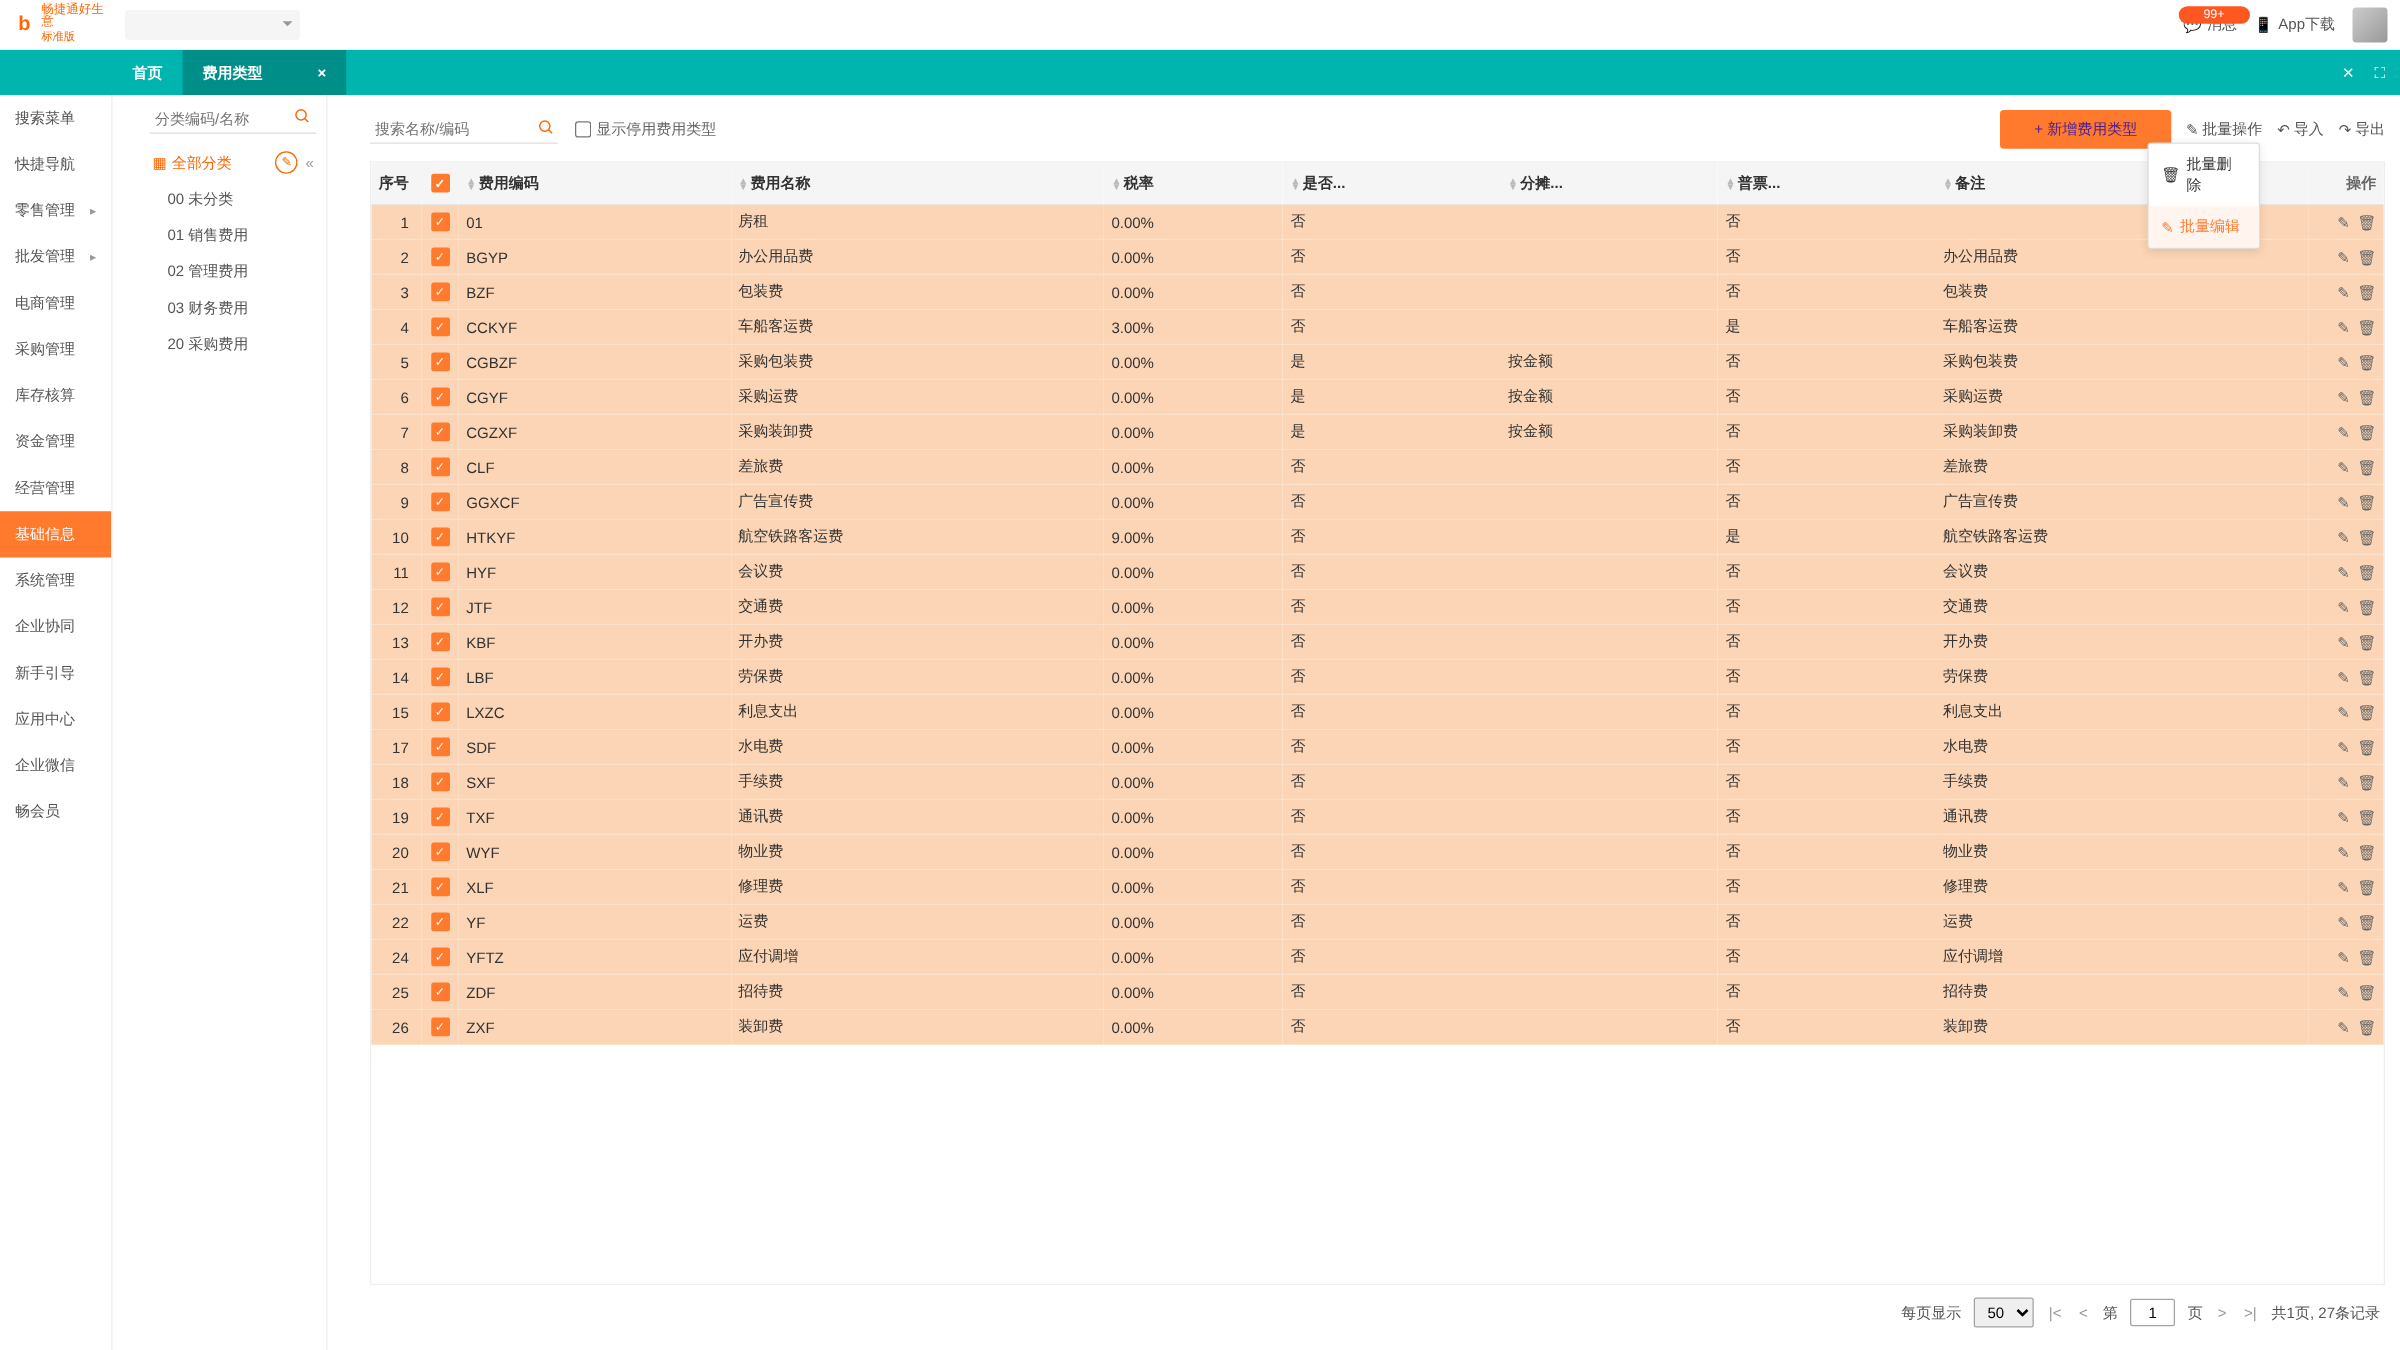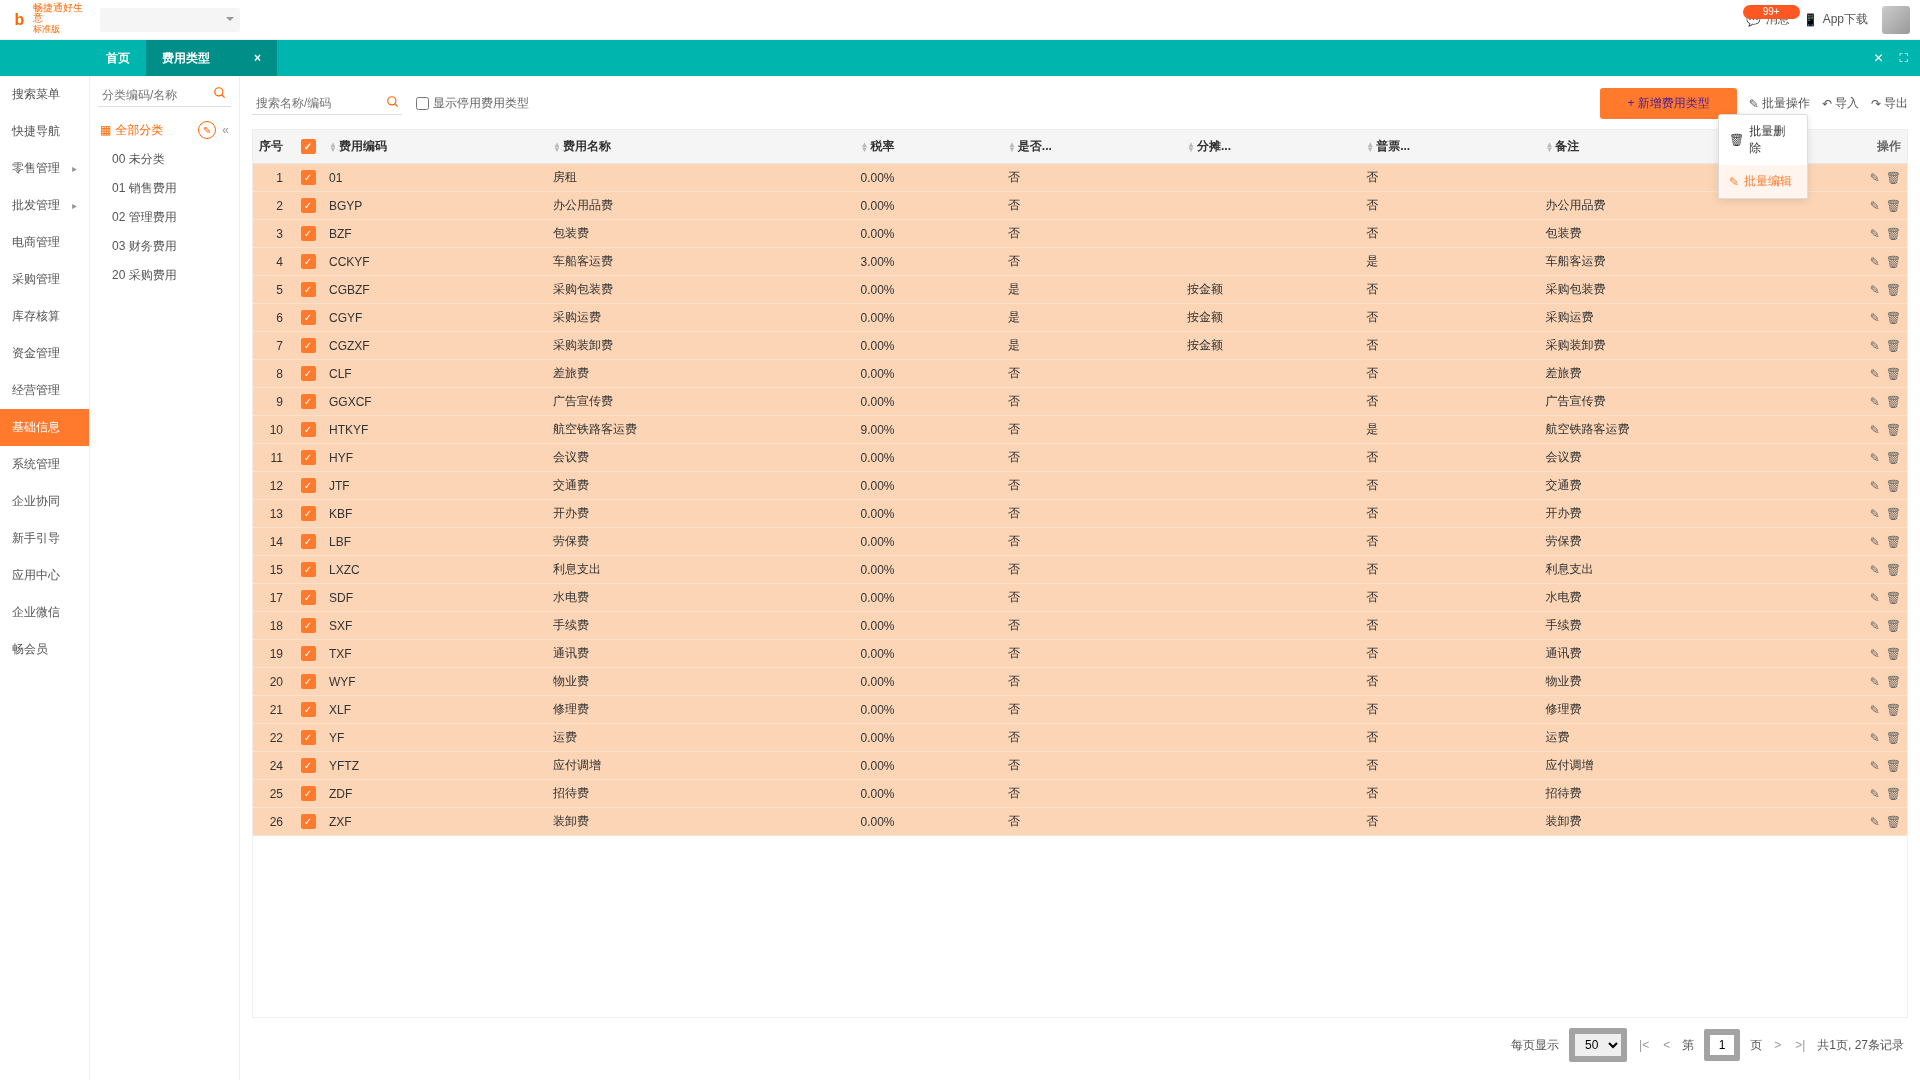--- a/index.html
+++ b/index.html
@@ -20,21 +20,21 @@
 
 
 .tabs-row { height: 36px; background: #00b5ad; display: flex; align-items: center; padding-left: 90px; position: relative; }
 .tab { padding: 0 16px; height: 36px; line-height: 36px; color: #fff; cursor: pointer; display: flex; align-items: center; gap: 6px; font-weight: bold; }
 .tab.active { background: #008f88; gap: 44px; }
 .tab-close { font-size: 12px; }
 .tabs-right { position: absolute; right: 8px; display: flex; gap: 8px; color: #fff; }
 .tabs-right span { cursor: pointer; padding: 4px; }
 
 
-.layout { display: flex; height: calc(100vh - 76px); }
+.layout { display: flex; height: calc(100vh - 76px); gap: 22px; }
 
 
 .leftnav { width: 90px; background: #fff; border-right: 1px solid #eee; overflow-y: auto; font-size: 12px; }
 .nav-item { padding: 10px 12px; cursor: pointer; color: #555; display: flex; align-items: center; justify-content: space-between; }
 .nav-item.active { background: #ff7a2d; color: #fff; }
 .chev { font-size: 10px; color: #999; }
 
 
 .catpanel { width: 150px; border-right: 1px solid #eee; display: flex; flex-direction: column; }
 .cat-search { padding: 8px; position: relative; }
@@ -71,21 +71,21 @@
 tbody tr { background: #fbd5b5; }
 tbody tr:nth-child(even) { background: #fbd5b5; }
 .col-seq { text-align: right; width: 40px; padding-right: 10px; }
 .col-chk { width: 30px; text-align: center; }
 .chkbox { width: 15px; height: 15px; background: #ff7a2d; border-radius: 2px; display: inline-flex; align-items: center; justify-content: center; color: #fff; font-size: 10px; }
 .col-act { text-align: right; width: 60px; white-space: nowrap; color: #666; }
 .act-icon { cursor: pointer; margin-left: 6px; color: #666; }
 
 
 .pager { display: flex; align-items: center; justify-content: flex-end; gap: 10px; padding: 10px 4px; color: #555; }
-.pager select, .pager input { border: 6px solid #a3a3a3; padding: 3px 6px; border-radius: 2px; font-size: 12px; }
+.pager select, .pager input { border: 1px solid #a3a3a3; padding: 3px 6px; border-radius: 2px; font-size: 12px; }
 .pager input { width: 36px; text-align: center; }
 .pg-btn { cursor: pointer; color: #999; padding: 0 2px; font-size: 12px; }
 
 svg { display: block; }
 </style>
 </head>
 <body>
 
 <div class="topbar">
   <div class="logo">

